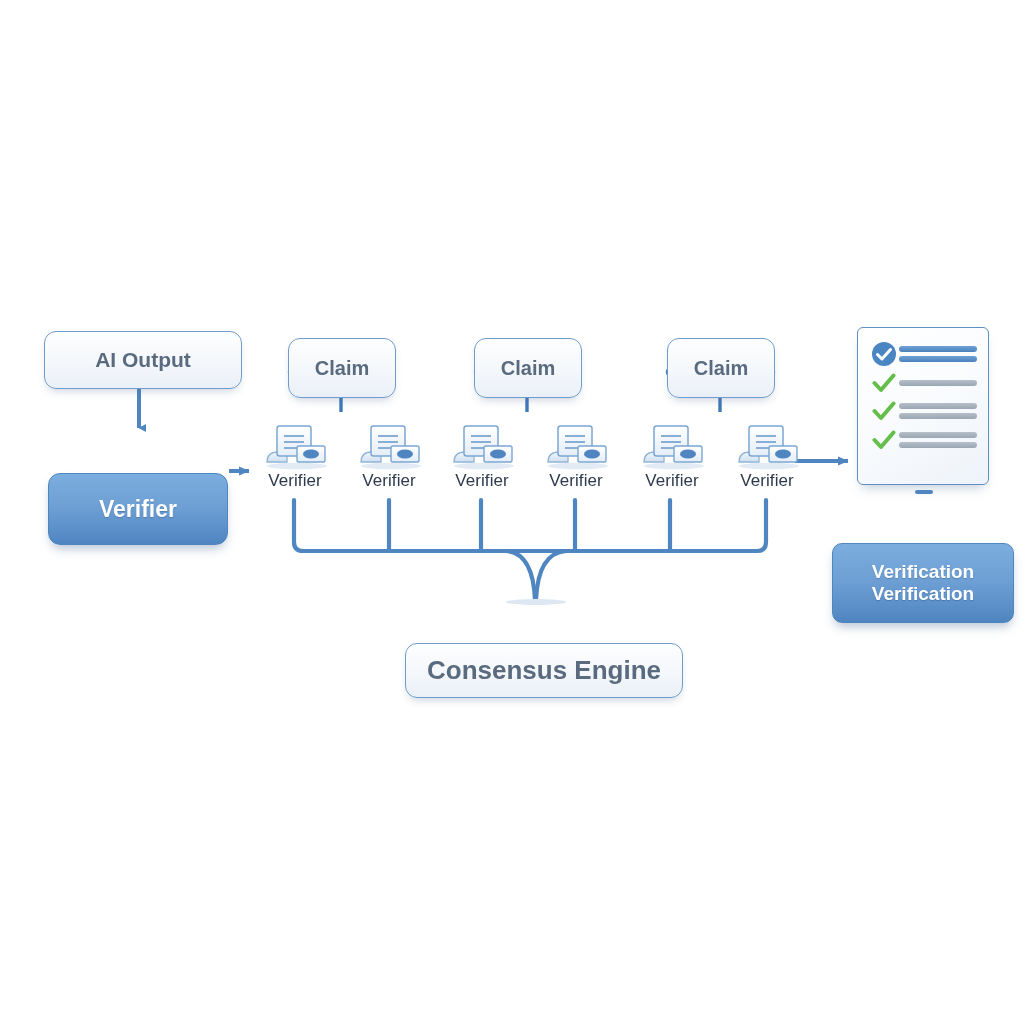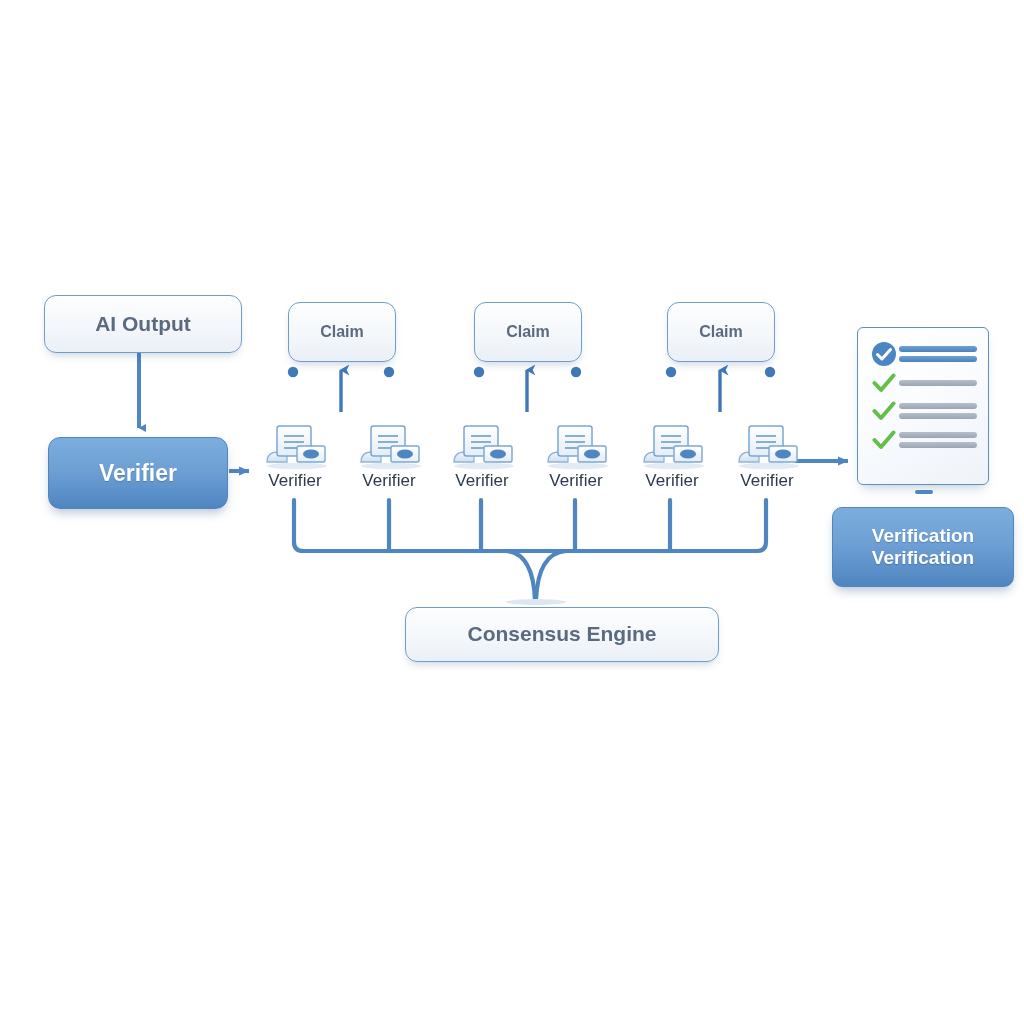--- a/index.html
+++ b/index.html
@@ -31,44 +31,45 @@
   
   .node {
     position: absolute;
     box-sizing: border-box;
     display: flex;
     align-items: center;
     justify-content: center;
     text-align: center;
     border-radius: 12px;
     line-height: 1.15;
+    margin-top: 36px;
   }
   .node.light {
     background: linear-gradient(180deg, #fdfefe 0%, #f4f7fb 55%, #eaf0f7 100%);
     border: 1.6px solid #6f9ccb;
     color: #5b6b7f;
     font-weight: bold;
     box-shadow: 0 5px 9px -3px rgba(70,100,140,0.28);
   }
   .node.solid {
     background: linear-gradient(180deg, #7badde 0%, #6d9fd4 48%, #4f85c0 100%);
     border: 1px solid #5086bf;
     color: #ffffff;
     font-weight: bold;
     text-shadow: 0 1px 1px rgba(40,70,110,0.35);
     box-shadow: 0 6px 11px -3px rgba(60,95,140,0.40);
   }
 
   #ai-output-node { left: 44px;  top: 295px; width: 198px; height: 58px;  font-size: 21px; }
   #verifier-node  { left: 48px;  top: 437px; width: 180px; height: 72px;  font-size: 23px; }
-  .claim-node     { top: 302px;  width: 108px; height: 60px; font-size: 16px; }
+  .claim-node     { top: 302px;  width: 108px; height: 60px; font-size: 20px; }
   #claim-0 { left: 288px; }
   #claim-1 { left: 474px; }
   #claim-2 { left: 667px; }
-  #consensus-node { left: 405px; top: 607px; width: 314px; height: 55px; font-size: 21px; }
+  #consensus-node { left: 405px; top: 607px; width: 278px; height: 55px; font-size: 26px; }
   #certificate-label-node {
     left: 832px; top: 507px; width: 182px; height: 80px;
     font-size: 19px; flex-direction: column; border-radius: 10px;
   }
   #certificate-label-node .cert-line { display: block; }
 
   
   .verifier-node {
     position: absolute;
     width: 96px;

